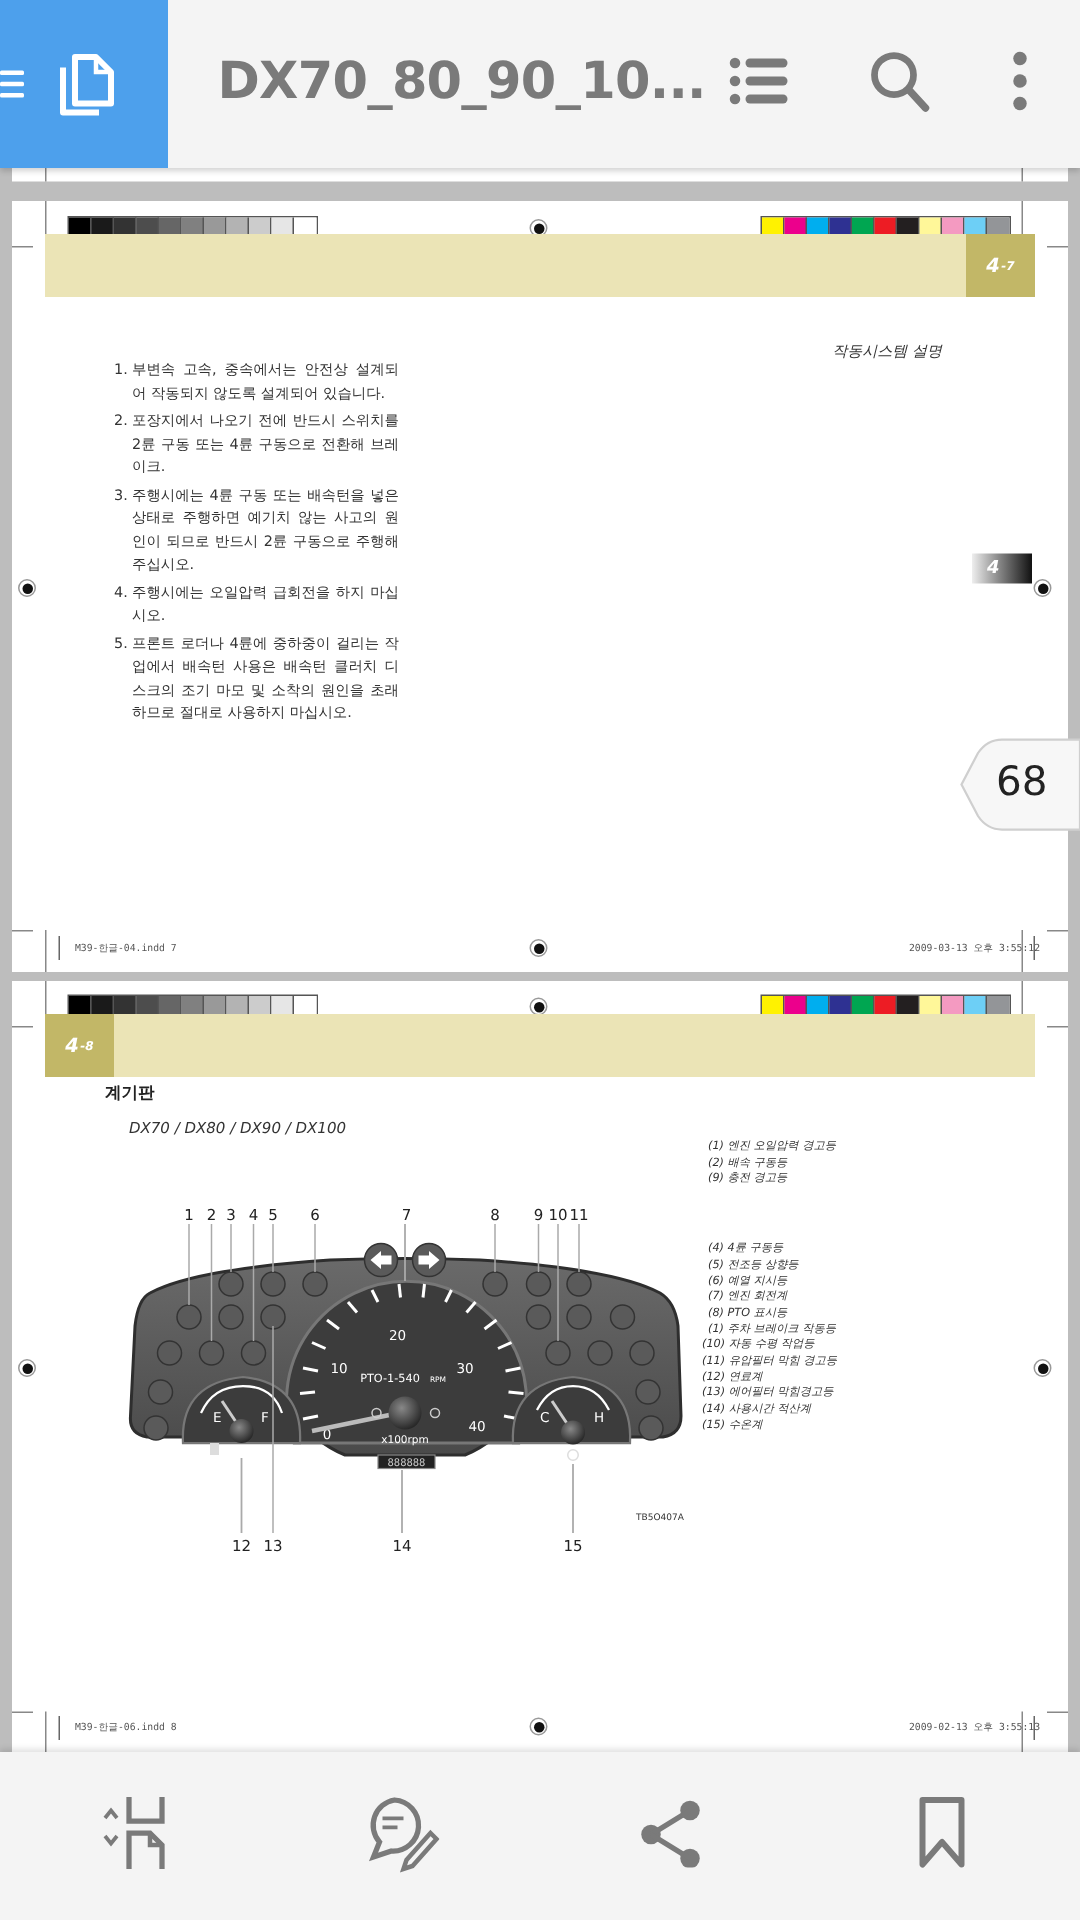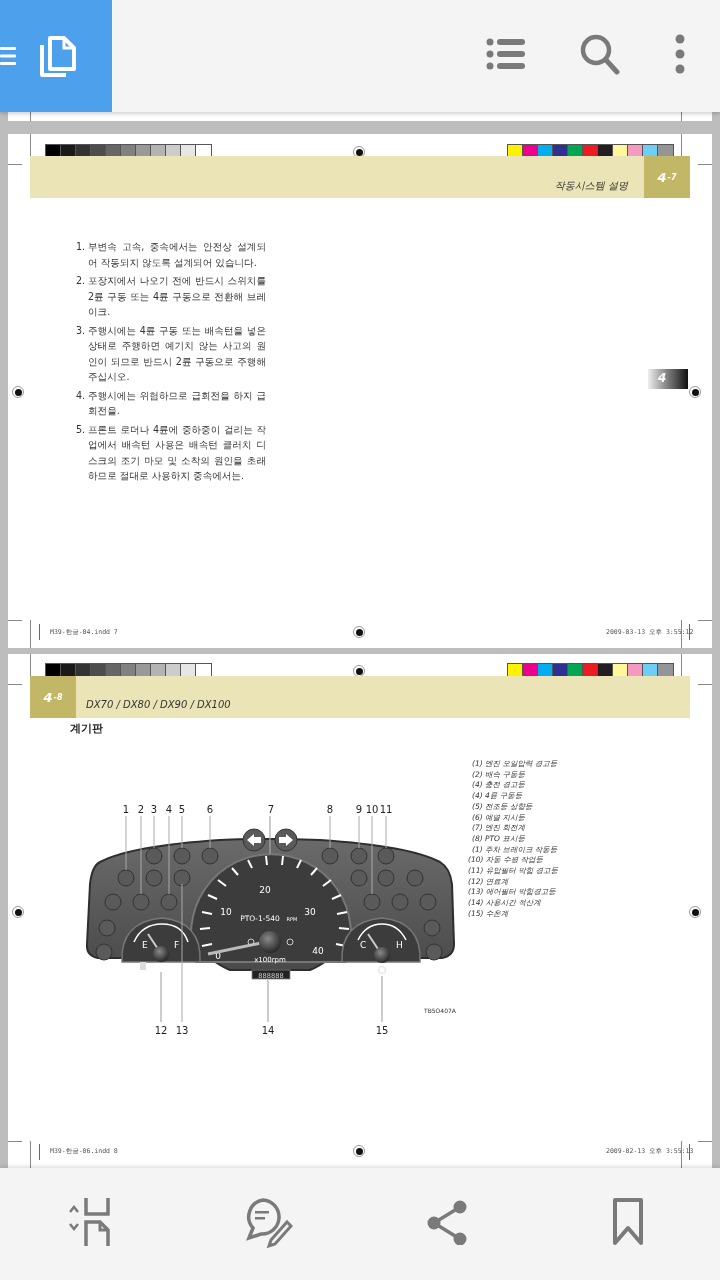--- a/index.html
+++ b/index.html
@@ -24,21 +24,21 @@
   .reg { position: absolute; width: 12px; height: 12px; border-radius: 50%; border: 1px solid #999; display: flex; align-items: center; justify-content: center; }
   .reg::after { content: ""; width: 7px; height: 7px; border-radius: 50%; background: #111; }
 
   .swatches { position: absolute; display: flex; border: 1px solid #555; }
   .swatches span { width: 15px; height: 15px; border-right: 1px solid #555; }
   .swatches span:last-child { border-right: none; }
 
   .band { position: absolute; left: 22px; width: 660px; height: 42px; background: #ebe4b6; }
   .band .tab { position: absolute; top: 0; height: 42px; width: 46px; background: #c2b767; color: #fff; font-family: "DejaVu Sans", sans-serif; font-style: italic; font-weight: bold; font-size: 13px; display: flex; align-items: center; justify-content: center; }
   .band .tab small { font-size: 8px; margin-left: 1px; }
-  .band .band-title { position: absolute; font-style: italic; font-size: 10px; color: #333; }
+  .band .band-title { position: absolute; font-style: italic; font-size: 10px; color: #333; margin-top: 48px; }
 
   .list { position: absolute; left: 68px; top: 105px; width: 190px; font-size: 9.6px; line-height: 15.5px; color: #333; }
   .list li { list-style: none; display: flex; margin-bottom: 3px; text-align: justify; }
   .list li .n { width: 12px; flex-shrink: 0; }
 
   .chapter-tab { position: absolute; left: 640px; top: 235px; width: 40px; height: 20px; background: linear-gradient(90deg, #eee 0%, #888 45%, #111 100%); }
   .chapter-tab span { position: absolute; left: 10px; top: 2px; color: #fff; font-style: italic; font-weight: bold; font-size: 12px; }
 
   .section-title { position: absolute; left: 62px; top: 67px; font-size: 11px; font-weight: bold; color: #222; }
 
@@ -67,20 +67,21 @@
           </svg>
       </span>
       <span style="position:absolute;left:38px;top:35px;">
         <svg width="40" height="44" viewBox="0 0 40 44">
             <path d="M4 10 V40 H28" fill="none" stroke="#fff" stroke-width="4" stroke-linejoin="round"></path>
             <path d="M12 3 H26 L36 13 V34 H12 Z" fill="none" stroke="#fff" stroke-width="4" stroke-linejoin="round"></path>
             <path d="M26 3 V13 H36" fill="none" stroke="#fff" stroke-width="3"></path>
           </svg>
       </span>
     </div>
+    <div class="title">DX70_80_90_10...</div>
     <div class="icon-btn" style="left:482px;">
       <span>
         <svg width="40" height="34" viewBox="0 0 40 34">
             <circle cx="4" cy="5" r="3.5" fill="#7a7a7a"></circle>
             <circle cx="4" cy="17" r="3.5" fill="#7a7a7a"></circle>
             <circle cx="4" cy="29" r="3.5" fill="#7a7a7a"></circle>
             <rect x="11" y="2" width="28" height="6" rx="3" fill="#7a7a7a"></rect>
             <rect x="11" y="14" width="28" height="6" rx="3" fill="#7a7a7a"></rect>
             <rect x="11" y="26" width="28" height="6" rx="3" fill="#7a7a7a"></rect>
           </svg>
@@ -160,45 +161,51 @@
         <li>
           <span class="n">2.</span>
           <span>포장지에서 나오기 전에 반드시 스위치를 2륜 구동 또는 4륜 구동으로 전환해 브레이크.</span>
         </li>
         <li>
           <span class="n">3.</span>
           <span>주행시에는 4륜 구동 또는 배속턴을 넣은 상태로 주행하면 예기치 않는 사고의 원인이 되므로 반드시 2륜 구동으로 주행해 주십시오.</span>
         </li>
         <li>
           <span class="n">4.</span>
-          <span>주행시에는 위험하므로 급회전을 하지 급회전을.</span>
+          <span>주행시에는 오일압력 급회전을 하지 마십시오.</span>
         </li>
         <li>
           <span class="n">5.</span>
-          <span>프론트 로더나 4륜에 중하중이 걸리는 작업에서 배속턴 사용은 배속턴 클러치 디스크의 조기 마모 및 소착의 원인을 초래하므로 절대로 사용하지 중속에서는.</span>
+          <span>프론트 로더나 4륜에 중하중이 걸리는 작업에서 배속턴 사용은 배속턴 클러치 디스크의 조기 마모 및 소착의 원인을 초래하므로 절대로 사용하지 마십시오.</span>
         </li>
       </ul>
 
     <div class="chapter-tab">
         <span>4</span>
       </div>
     <div class="reg" style="left:4px;top:252px;"></div>
     <div class="reg" style="left:681px;top:252px;"></div>
 
     <div class="crop-h" style="left:0;top:486px;width:14px;"></div>
     <div class="crop-h" style="left:690px;top:486px;width:14px;"></div>
     <div class="crop-v" style="left:22px;top:486px;height:30px;"></div>
     <div class="crop-v" style="left:673px;top:486px;height:30px;"></div>
     <div class="crop-v" style="left:31px;top:490px;height:16px;background:#666;"></div>
     <div class="crop-v" style="left:681px;top:490px;height:16px;background:#666;"></div>
     <div class="slug" style="left:42px;top:494px;">M39-한글-04.indd   7</div>
     <div class="reg" style="left:345px;top:492px;"></div>
     <div class="slug" style="left:598px;top:494px;">2009-03-13   오후 3:55:12</div>
   </div>
 
+  <div class="page-bubble">
+    <svg width="80" height="62" viewBox="0 0 80 62" style="position:absolute;left:0;top:0;">
+      <path d="M80 1 H28 Q18 1 12 10 L1 31 L12 52 Q18 61 28 61 H80 Z" fill="#f7f7f7" stroke="#cfcfcf" stroke-width="1.5"></path>
+    </svg>
+    <span style="position:absolute;left:24px;top:14px;font-size:27px;color:#222;font-family:'DejaVu Sans',sans-serif;">68</span>
+  </div>
 
   <div class="page page-c">
     <div class="crop-v" style="left:22px;top:0;height:30px;"></div>
     <div class="crop-v" style="left:673px;top:0;height:30px;"></div>
     <div class="crop-h" style="left:0;top:30px;width:14px;"></div>
     <div class="crop-h" style="left:690px;top:30px;width:14px;"></div>
 
     <div class="swatches" id="sw-gray-c" style="left:37px;top:9px;">
         <span style="background: rgb(0, 0, 0);"></span>
         <span style="background: rgb(26, 26, 26);"></span>
@@ -368,22 +375,22 @@
           <line x1="302" y1="22" x2="302" y2="100"></line>
         <line x1="316" y1="22" x2="316" y2="54"></line>
           <line x1="112" y1="90" x2="112" y2="228"></line>
       </g>
       <text x="354" y="219" font-family="DejaVu Sans, sans-serif" font-size="6" fill="#333">TB5O407A</text>
     </svg>
 
     <div class="legend" id="legend-list">
         <div style="padding-left: 4px;">(1) 엔진 오일압력 경고등</div>
         <div style="padding-left: 4px;">(2) 배속 구동등</div>
-        <div style="padding-left: 4px;">(4) 충전 경고등</div>
-        <div style="padding-left: 4px;">(4) 4륜 구동등</div>
+        <div style="padding-left: 4px;">(9) 충전 경고등</div>
+        <div style="padding-left: 4px; margin-top: 36px;">(4) 4륜 구동등</div>
         <div style="padding-left: 4px;">(5) 전조등 상향등</div>
         <div style="padding-left: 4px;">(6) 예열 지시등</div>
         <div style="padding-left: 4px;">(7) 엔진 회전계</div>
         <div style="padding-left: 4px;">(8) PTO 표시등</div>
         <div style="padding-left: 4px;">(1) 주차 브레이크 작동등</div>
         <div>(10) 자동 수평 작업등</div>
         <div>(11) 유압필터 막힘 경고등</div>
         <div>(12) 연료계</div>
         <div>(13) 에어필터 막힘경고등</div>
         <div>(14) 사용시간 적산계</div>

